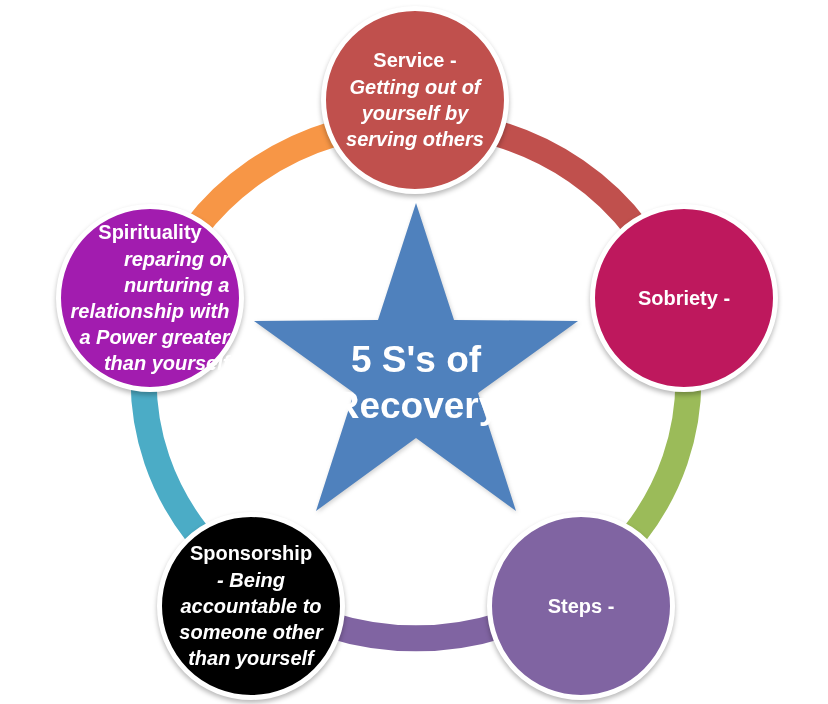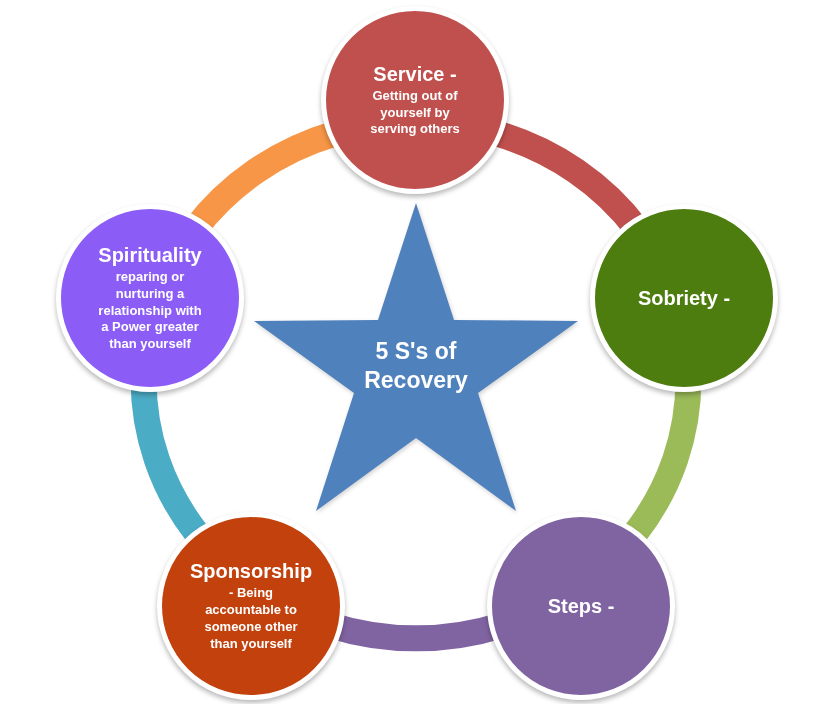--- a/index.html
+++ b/index.html
@@ -38,40 +38,41 @@
     text-align: center;
     color: #ffffff;
     box-shadow: 0 3px 5px rgba(0,0,0,0.28);
   }
   .node-title {
     font-size: 20px;
     font-weight: bold;
     line-height: 1.25;
   }
   .node-desc {
-    font-size: 13px;
+    font-size: 20px;
     font-weight: bold;
     line-height: 1.3;
     white-space: pre-line;
     margin-top: 1px;
+    font-style: italic;
   }
   .node-service      { left: 321px; top: 6px; }
   .node-sobriety     { left: 590px; top: 204px; }
   .node-steps        { left: 487px; top: 512px; }
   .node-sponsorship  { left: 157px; top: 512px; }
   .node-spirituality { left: 56px;  top: 204px; }
   .center-label {
     position: absolute;
     left: 316px;
     top: 337px;
     width: 200px;
     text-align: center;
     color: #ffffff;
     font-weight: bold;
-    font-size: 23px;
+    font-size: 37px;
     line-height: 1.24;
     white-space: pre-line;
   }
 </style>
 </head>
 <body>
 
 <div class="diagram">
 
   <svg class="ring-svg" viewBox="0 0 828 704" aria-hidden="true">
@@ -83,37 +84,37 @@
     <polygon class="star" points="416,203 454,320 578,321 478,393 516,511 416,438 316,511 354,393 254,321 378,320" fill="#4F81BD"></polygon>
   </svg>
 
   <div class="node node-service" style="background: rgb(192, 80, 77);">
     <div class="node-title">Service -</div>
     <div class="node-desc">Getting out of
 yourself by
 serving others</div>
   </div>
 
-  <div class="node node-sobriety" style="background: #4d7c0f;">
+  <div class="node node-sobriety" style="background: #be185d;">
     <div class="node-title">Sobriety -</div>
   </div>
 
   <div class="node node-steps" style="background: rgb(128, 100, 162);">
     <div class="node-title">Steps -</div>
   </div>
 
-  <div class="node node-sponsorship" style="background: #c2410c;">
+  <div class="node node-sponsorship" style="background: #000000;">
     <div class="node-title">Sponsorship</div>
     <div class="node-desc">- Being
 accountable to
 someone other
 than yourself</div>
   </div>
 
-  <div class="node node-spirituality" style="background: #8b5cf6;">
+  <div class="node node-spirituality" style="background: #a21caf; text-align: right;">
     <div class="node-title">Spirituality</div>
     <div class="node-desc">reparing or
 nurturing a
 relationship with
 a Power greater
 than yourself</div>
   </div>
 
   <div class="center-label">5 S's of
 Recovery</div>

